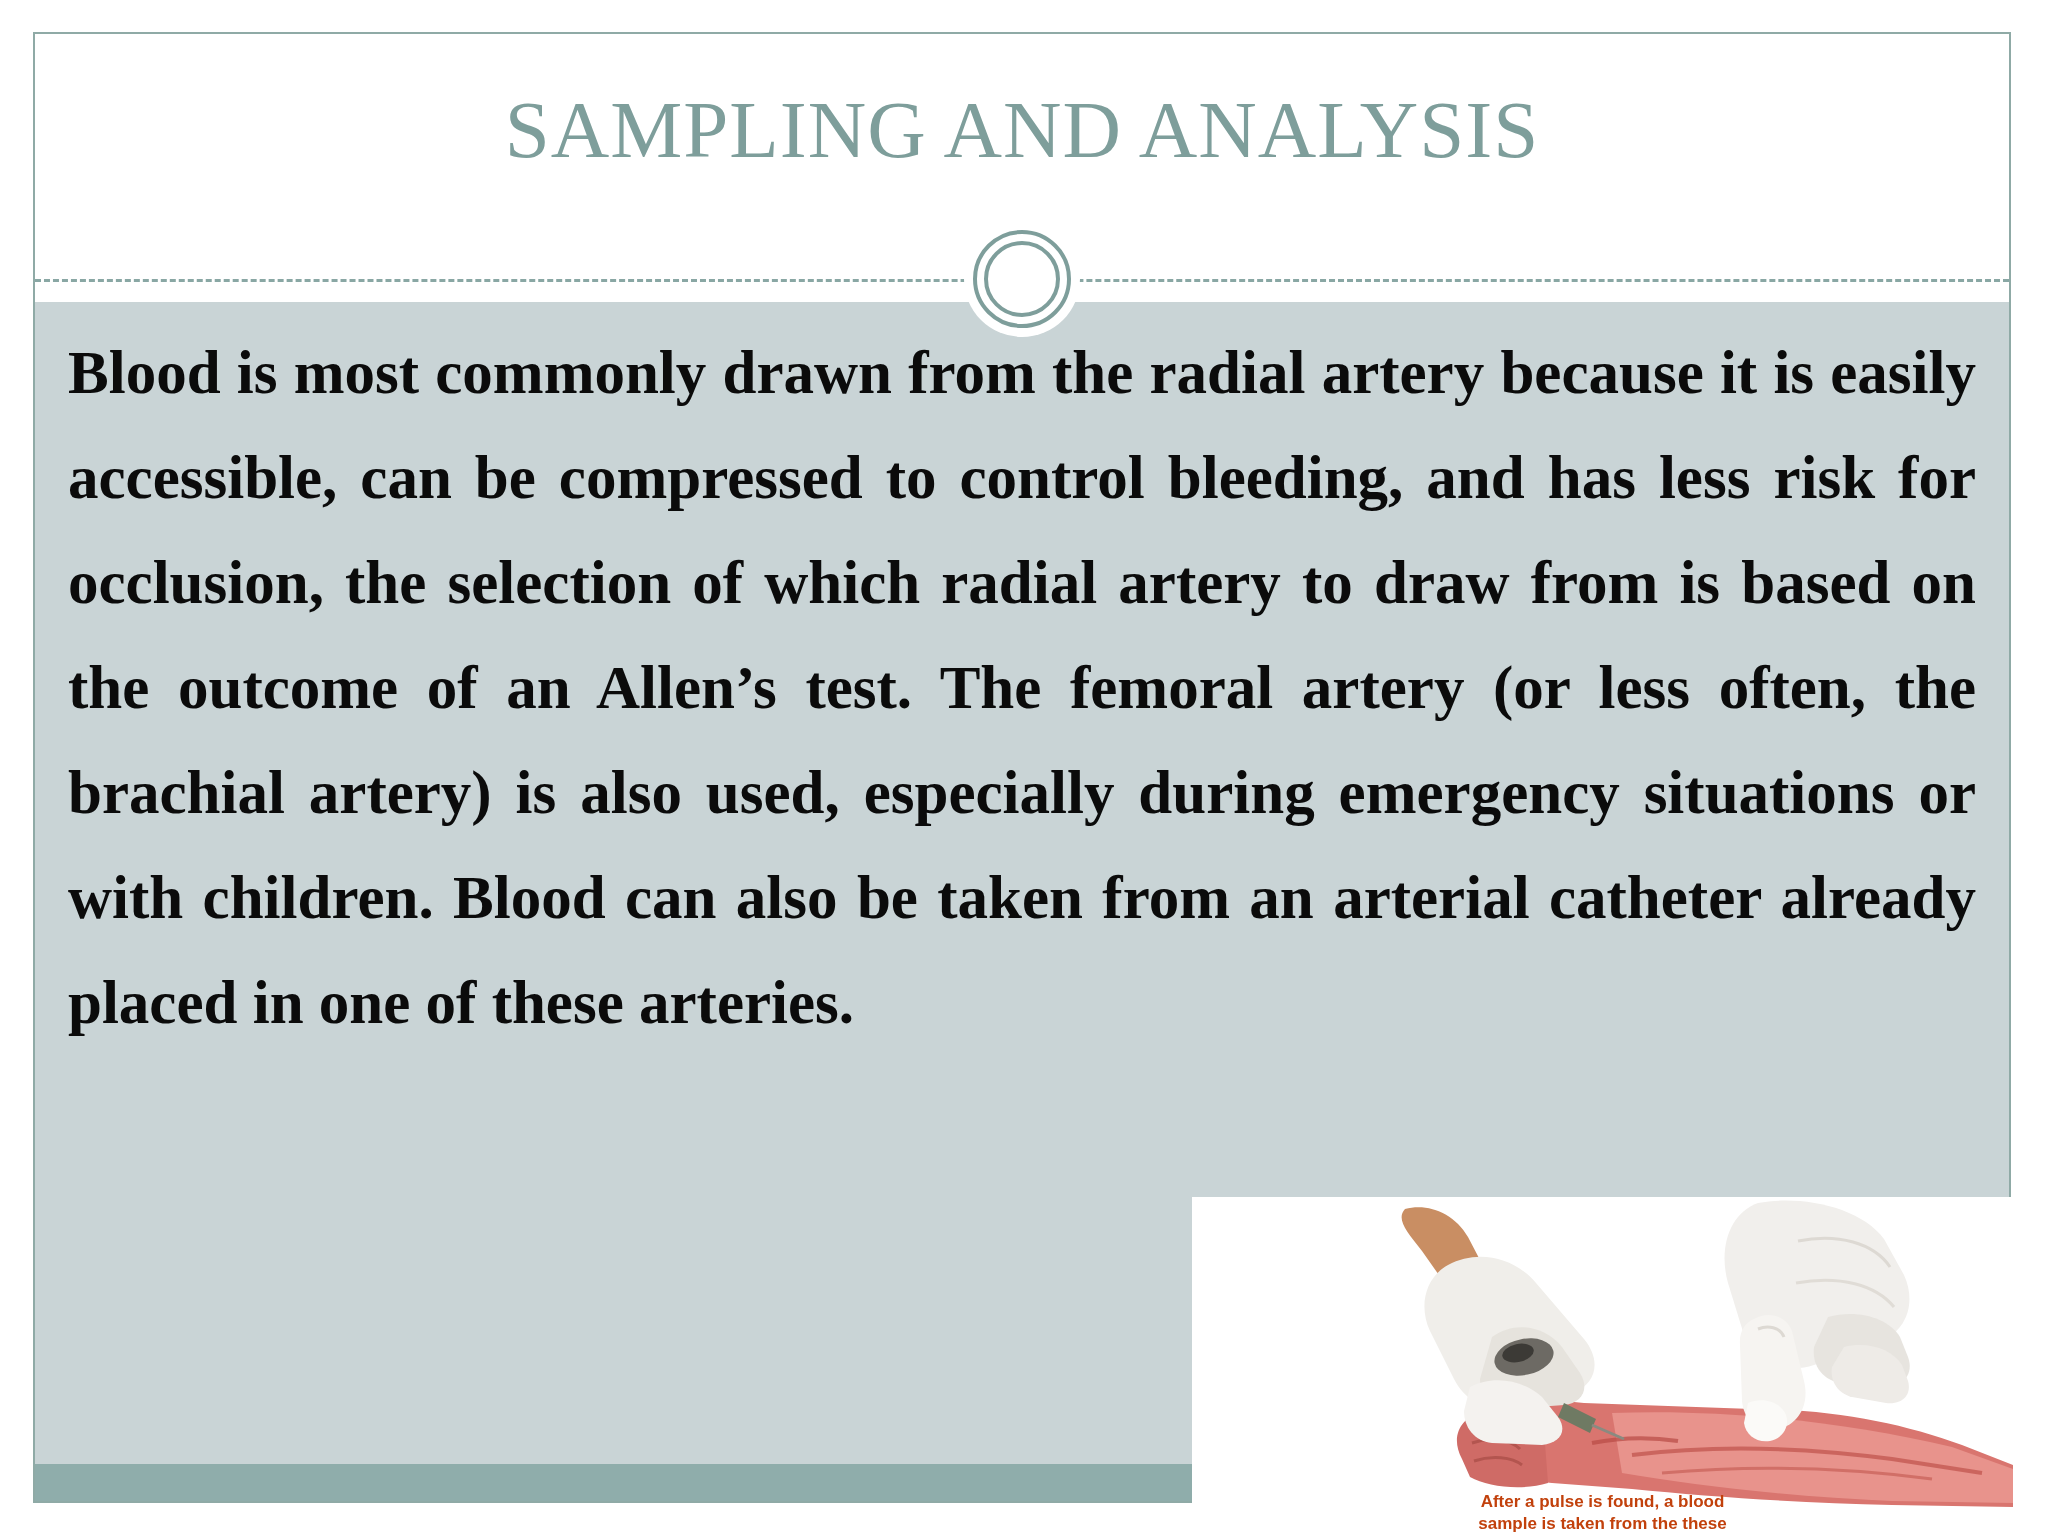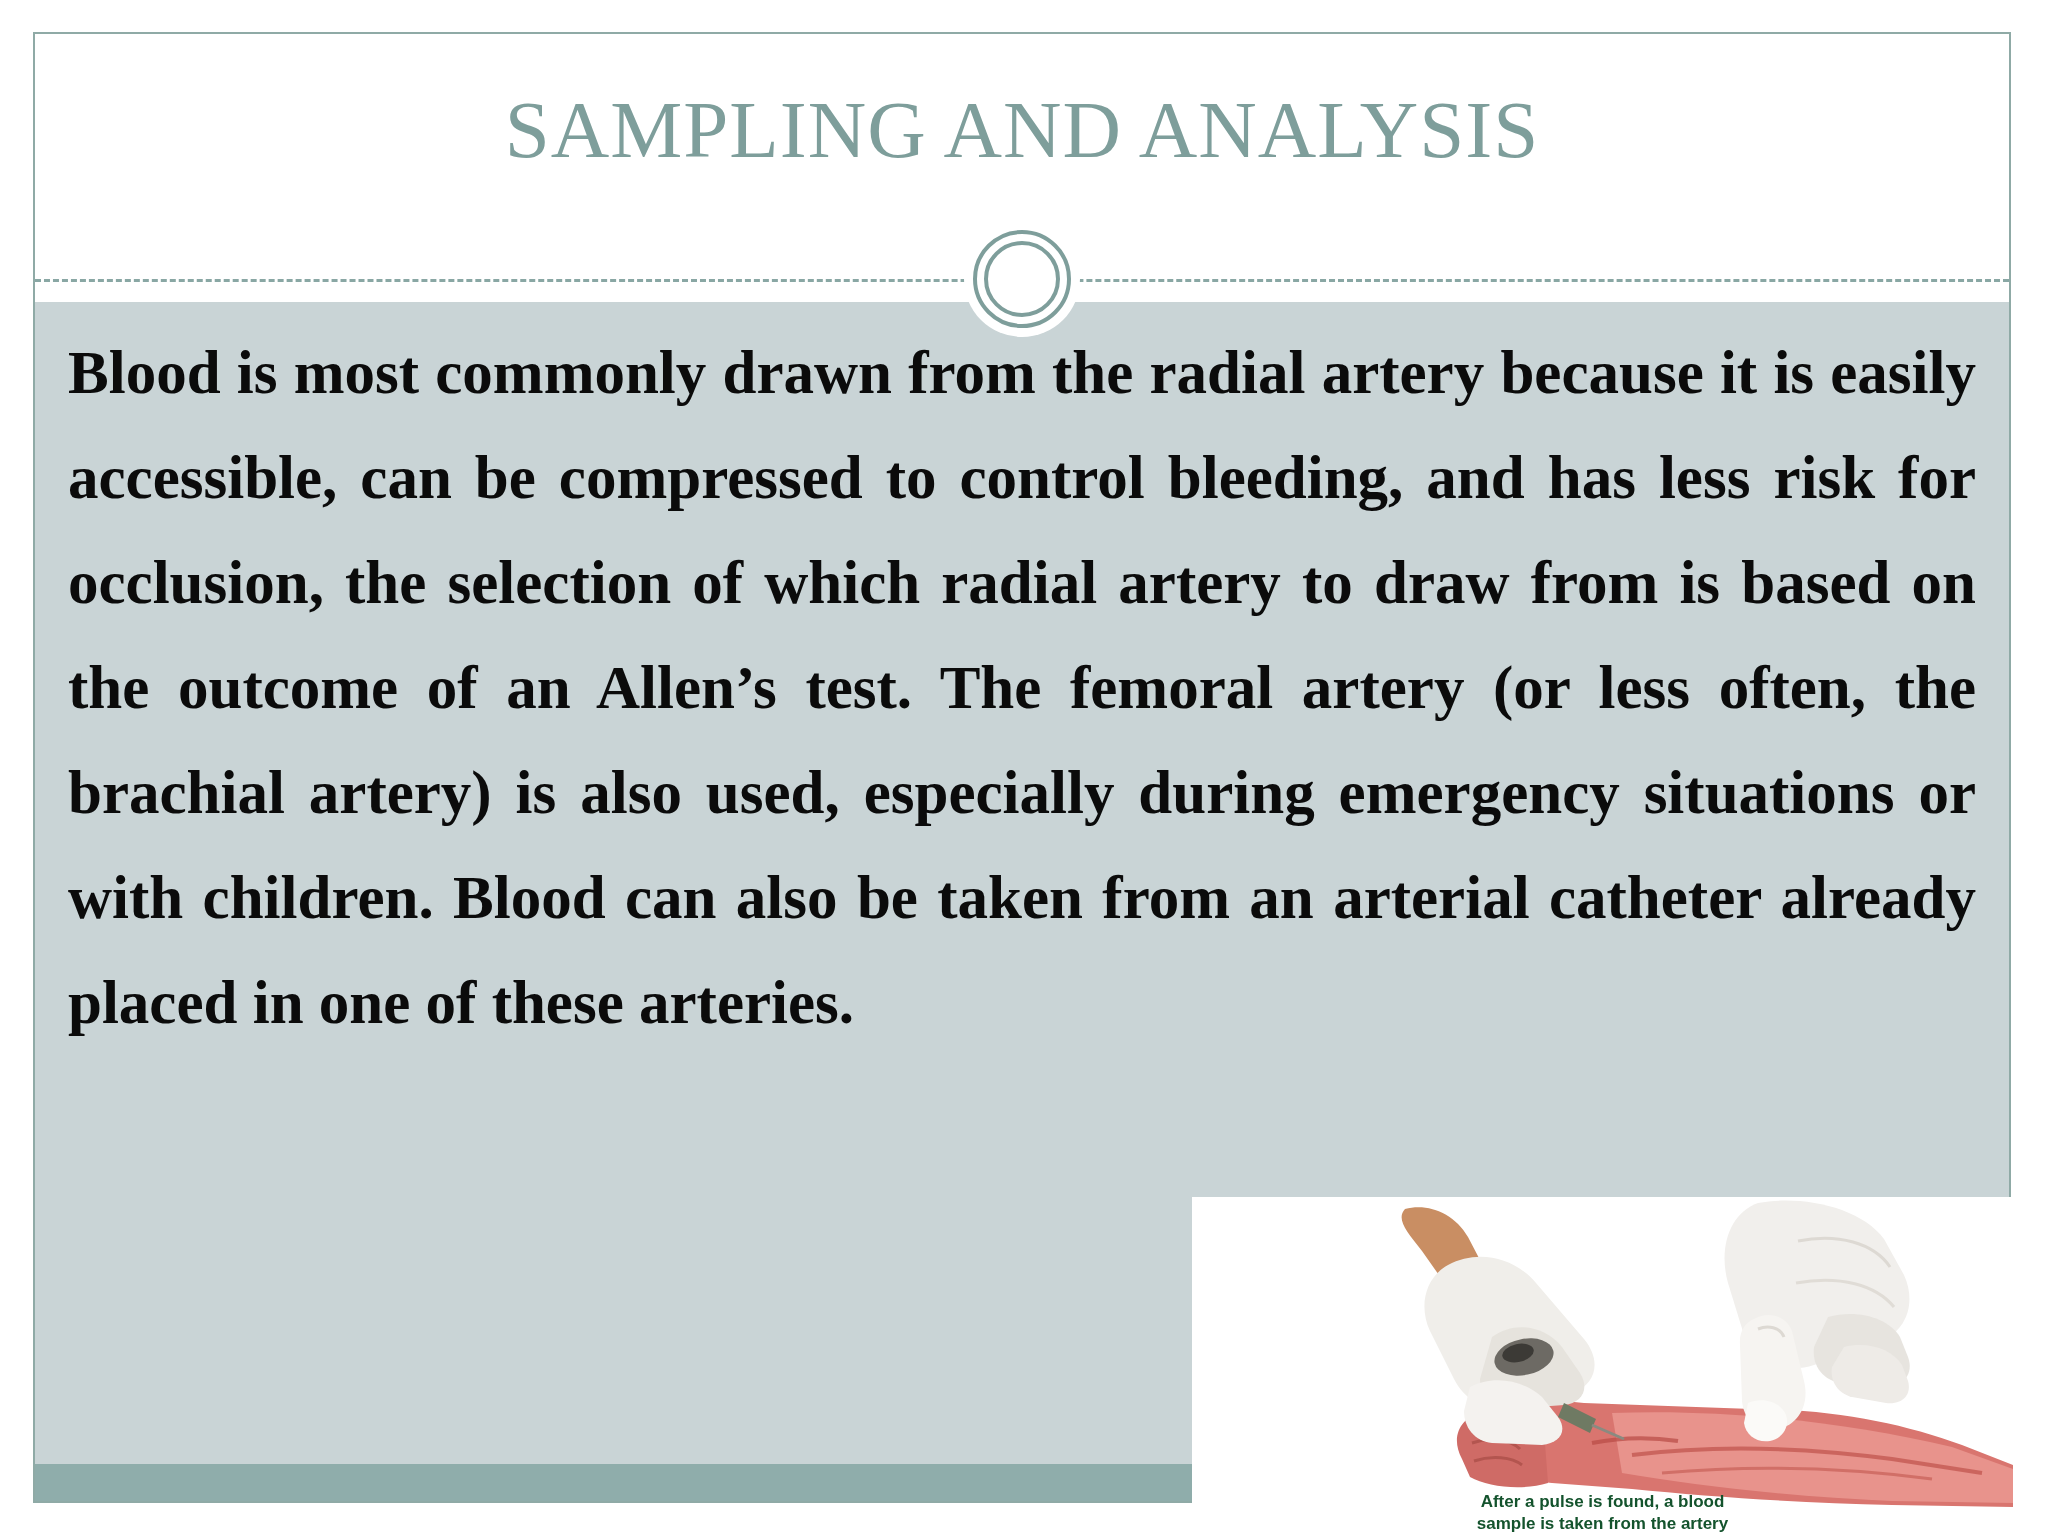--- a/index.html
+++ b/index.html
@@ -171,21 +171,21 @@
   .pic-caption {
     position: absolute;
     left: 0;
     bottom: 6px;
     width: 100%;
     text-align: center;
     font-family: "Liberation Sans", sans-serif;
     font-size: 17px;
     line-height: 22px;
     font-weight: bold;
-    color: #14532d;
+    color: #c2410c;
   }
 </style>
 </head>
 <body>
 
 <div class="slide">
 
   <div class="header-zone">
     <div class="slide-title">SAMPLING AND ANALYSIS</div>
   </div>
@@ -235,18 +235,18 @@
         <path d="M 562 122 C 576 114 594 118 600 134 L 612 184 C 618 208 606 228 586 232 C 566 236 552 224 550 204 L 548 148 C 547 136 552 126 562 122 Z" fill="#f6f4f1"></path>
         <path d="M 556 206 C 570 200 588 204 594 218 C 598 230 590 242 578 244 C 564 246 554 238 552 226 Z" fill="#fbfaf8"></path>
 
         <path d="M 566 132 C 576 128 588 130 592 140" stroke="#ddd9d3" stroke-width="3" fill="none"></path>
         <path d="M 606 44 C 646 36 682 46 698 70" stroke="#ddd9d3" stroke-width="3" fill="none"></path>
         <path d="M 604 86 C 648 78 684 88 702 110" stroke="#e0dcd6" stroke-width="3" fill="none"></path>
       </svg>
 
       <div class="pic-caption">
         <div>After a pulse is found, a blood</div>
-        <div>sample is taken from the artery</div>
+        <div>sample is taken from the these</div>
       </div>
     </div>
   </div>
 
 </div>
 
 </body></html>

